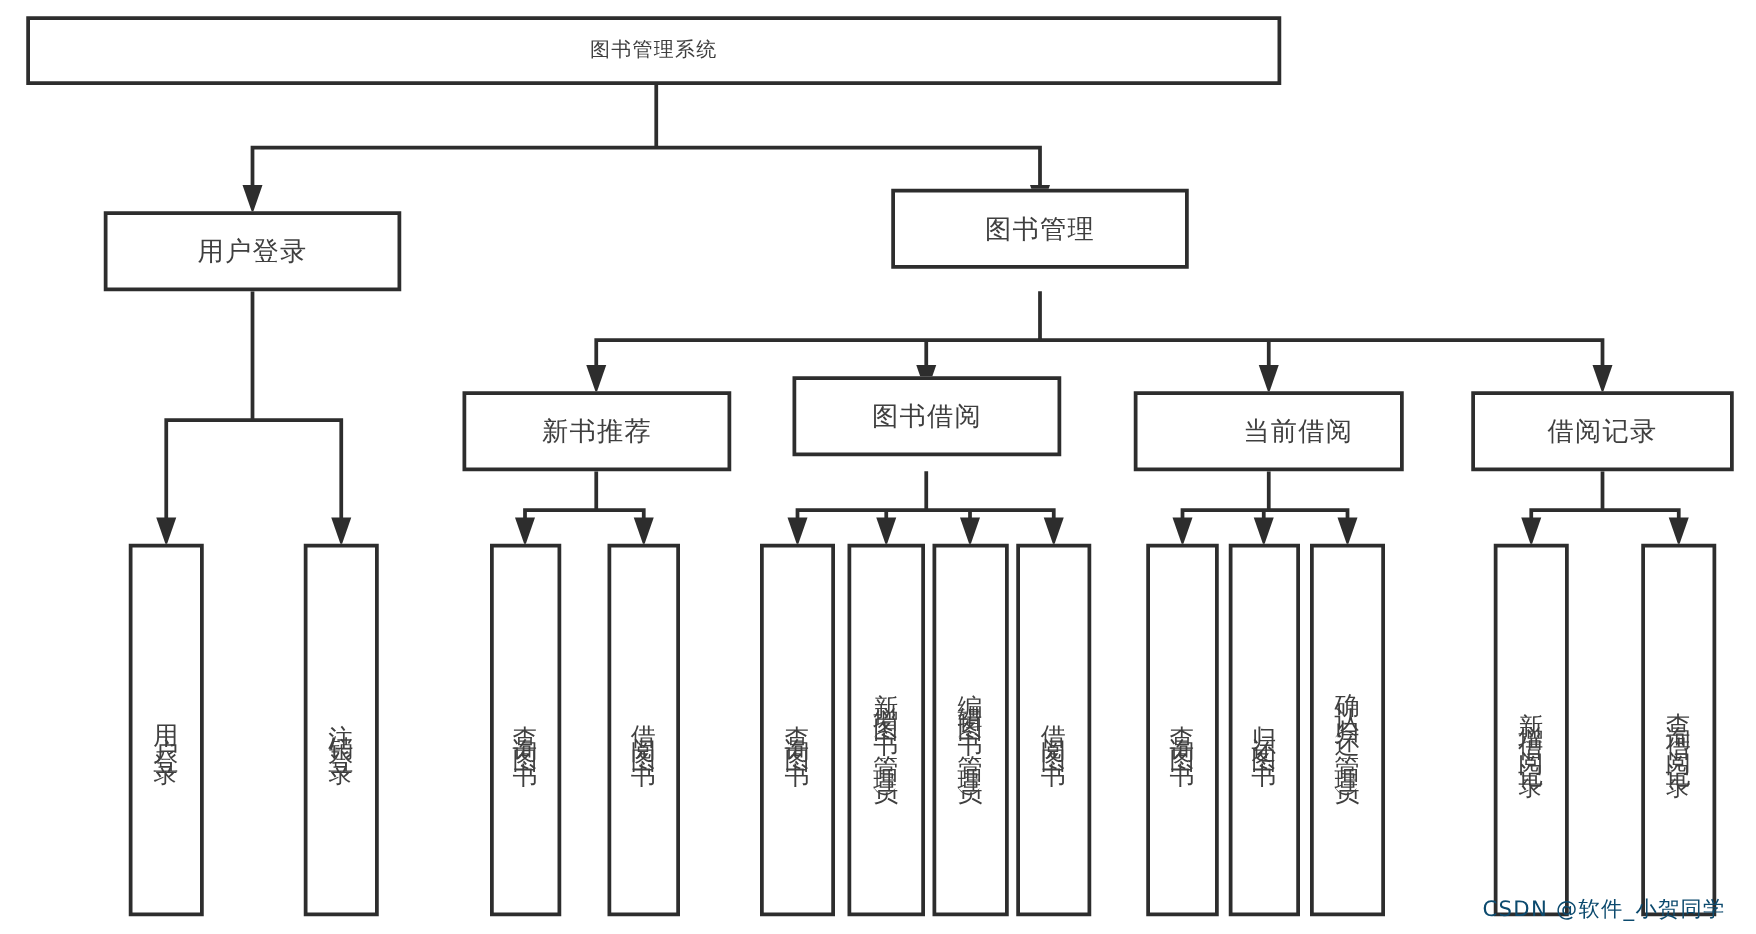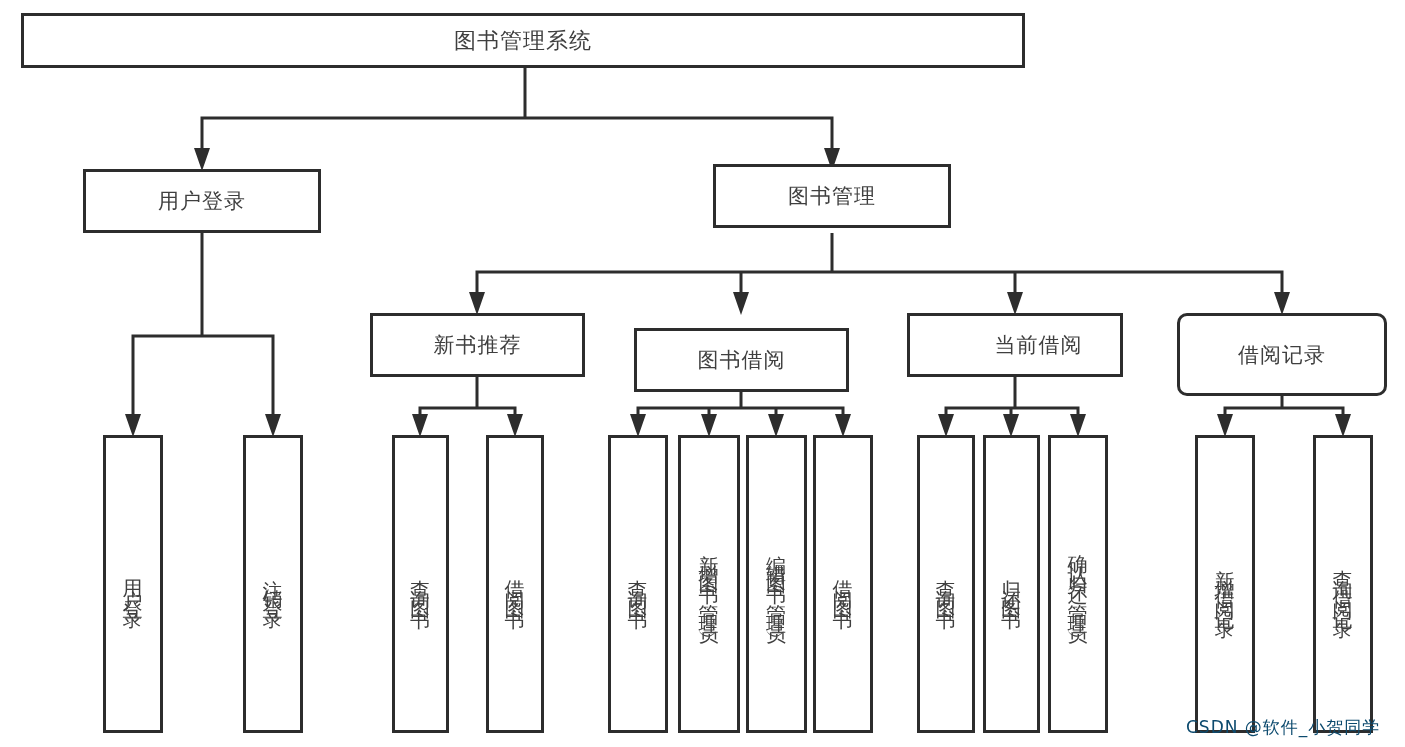--- a/index.html
+++ b/index.html
@@ -27,21 +27,21 @@
     border: 3px solid #2d2d2d;
     display: flex;
     align-items: center;
     justify-content: center;
     font-size: 21px;
     letter-spacing: 1px;
     color: #3f3f3f;
     z-index: 2;
     white-space: nowrap;
   }
-  .root-box { font-size: 22px; }
+  .root-box { font-size: 16px; }
   .vbox {
     position: absolute;
     box-sizing: border-box;
     background: #ffffff;
     border: 3px solid #2d2d2d;
     display: flex;
     align-items: center;
     justify-content: center;
     writing-mode: vertical-rl;
     font-size: 20px;
@@ -106,26 +106,26 @@
       <polygon points="1003,414 1019,414 1011,437"></polygon>
       <polygon points="1070,414 1086,414 1078,437"></polygon>
       <polygon points="1217,414 1233,414 1225,437"></polygon>
       <polygon points="1335,414 1351,414 1343,437"></polygon>
     </g>
   </svg>
 
   <div class="hbox root-box" style="left:21px; top:13px; width:1004px; height:55px;">图书管理系统</div>
 
   <div class="hbox" style="left:83px; top:169px; width:238px; height:64px;">用户登录</div>
-  <div class="hbox" style="left:713px; top:164px; width:238px; height:64px;">图书管理</div>
+  <div class="hbox" style="left:713px; top:151px; width:238px; height:64px;">图书管理</div>
 
   <div class="hbox" style="left:370px; top:313px; width:215px; height:64px;">新书推荐</div>
-  <div class="hbox" style="left:634px; top:328px; width:215px; height:64px;">图书借阅</div>
+  <div class="hbox" style="left:634px; top:301px; width:215px; height:64px;">图书借阅</div>
   <div class="hbox" style="left:907px; top:313px; width:216px; height:64px;padding-left:47px;">当前借阅</div>
-  <div class="hbox" style="left:1177px; top:313px; width:210px; height:83px;border-radius:10px;">借阅记录</div>
+  <div class="hbox" style="left:1177px; top:313px; width:210px; height:64px;">借阅记录</div>
 
   <div class="vbox" style="left:103px; top:435px; width:60px; height:298px;">用户登录</div>
   <div class="vbox" style="left:243px; top:435px; width:60px; height:298px;">注销登录</div>
 
   <div class="vbox" style="left:392px; top:435px; width:57px; height:298px;">查询图书</div>
   <div class="vbox" style="left:486px; top:435px; width:58px; height:298px;">借阅图书</div>
 
   <div class="vbox" style="left:608px; top:435px; width:60px; height:298px;">查询图书</div>
   <div class="vbox" style="left:678px; top:435px; width:62px; height:298px;">新增图书（管理员）</div>
   <div class="vbox" style="left:746px; top:435px; width:61px; height:298px;">编辑图书（管理员）</div>

